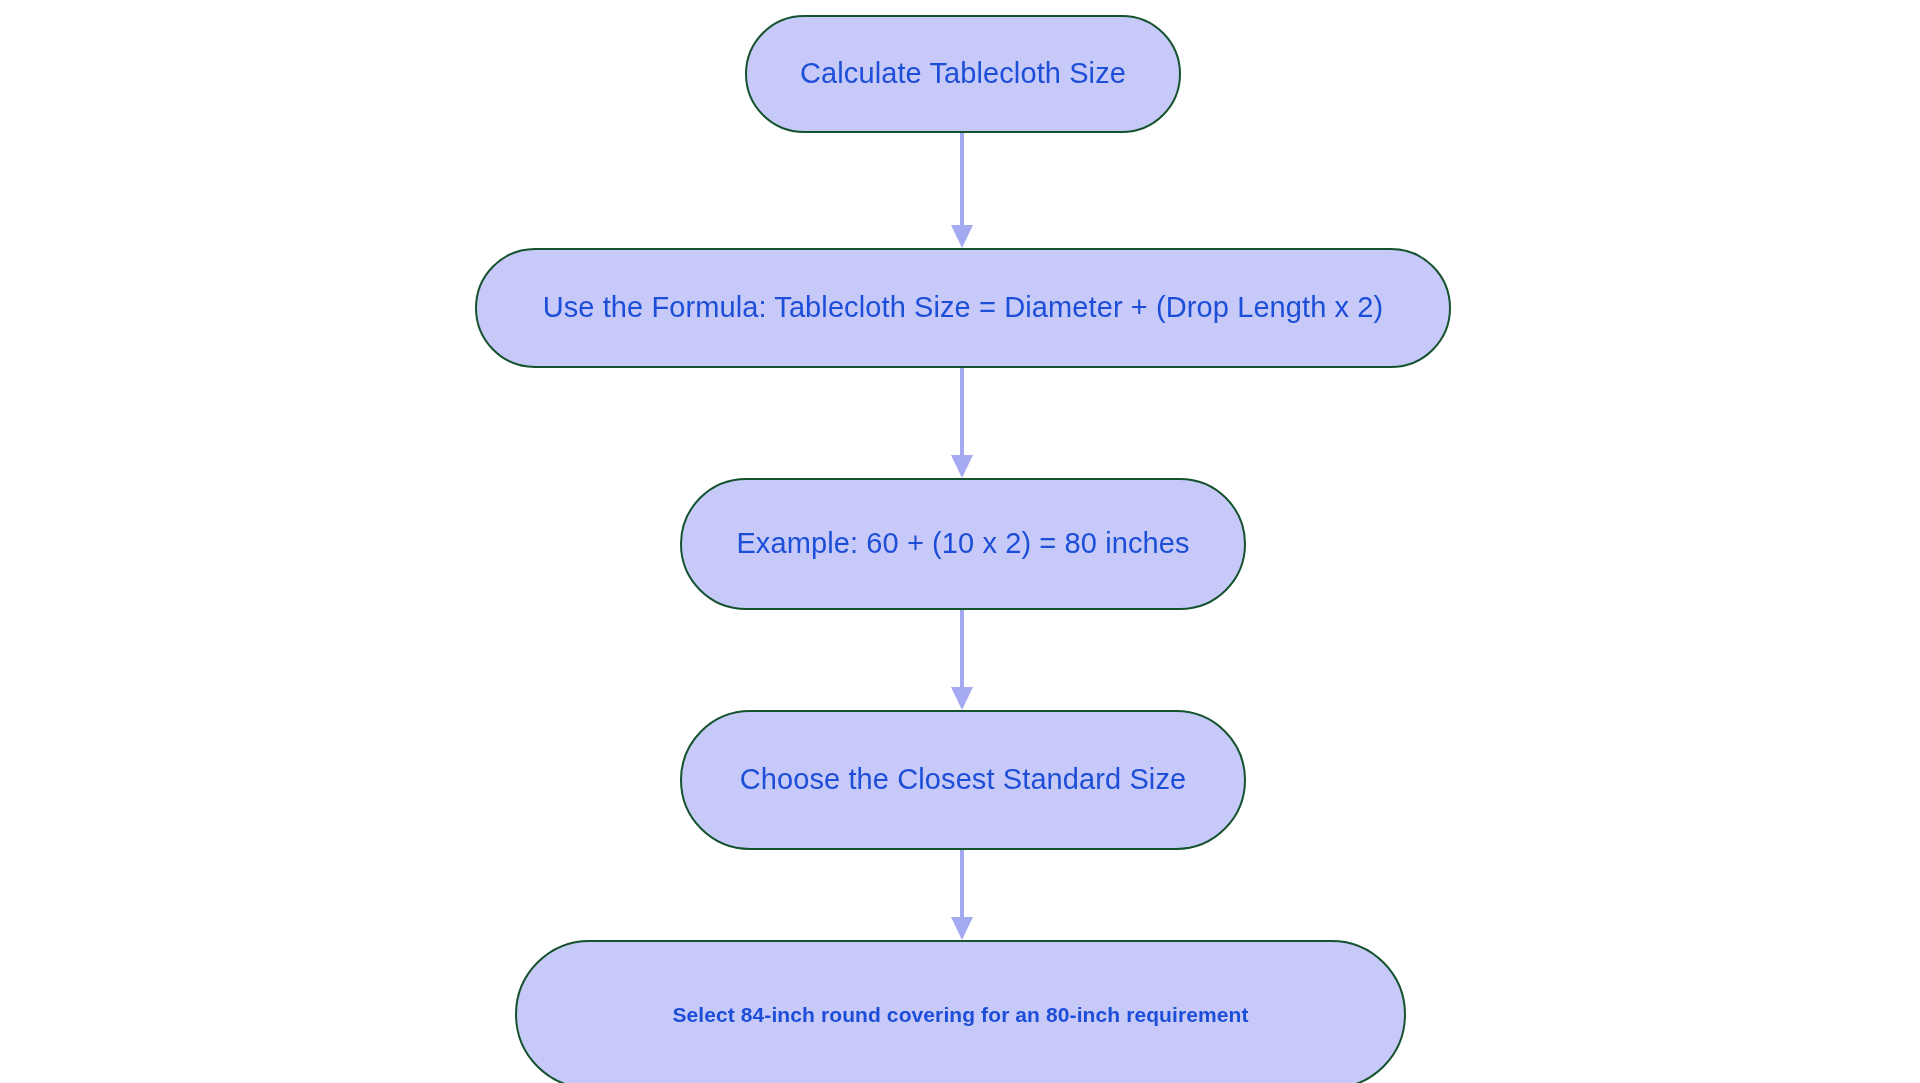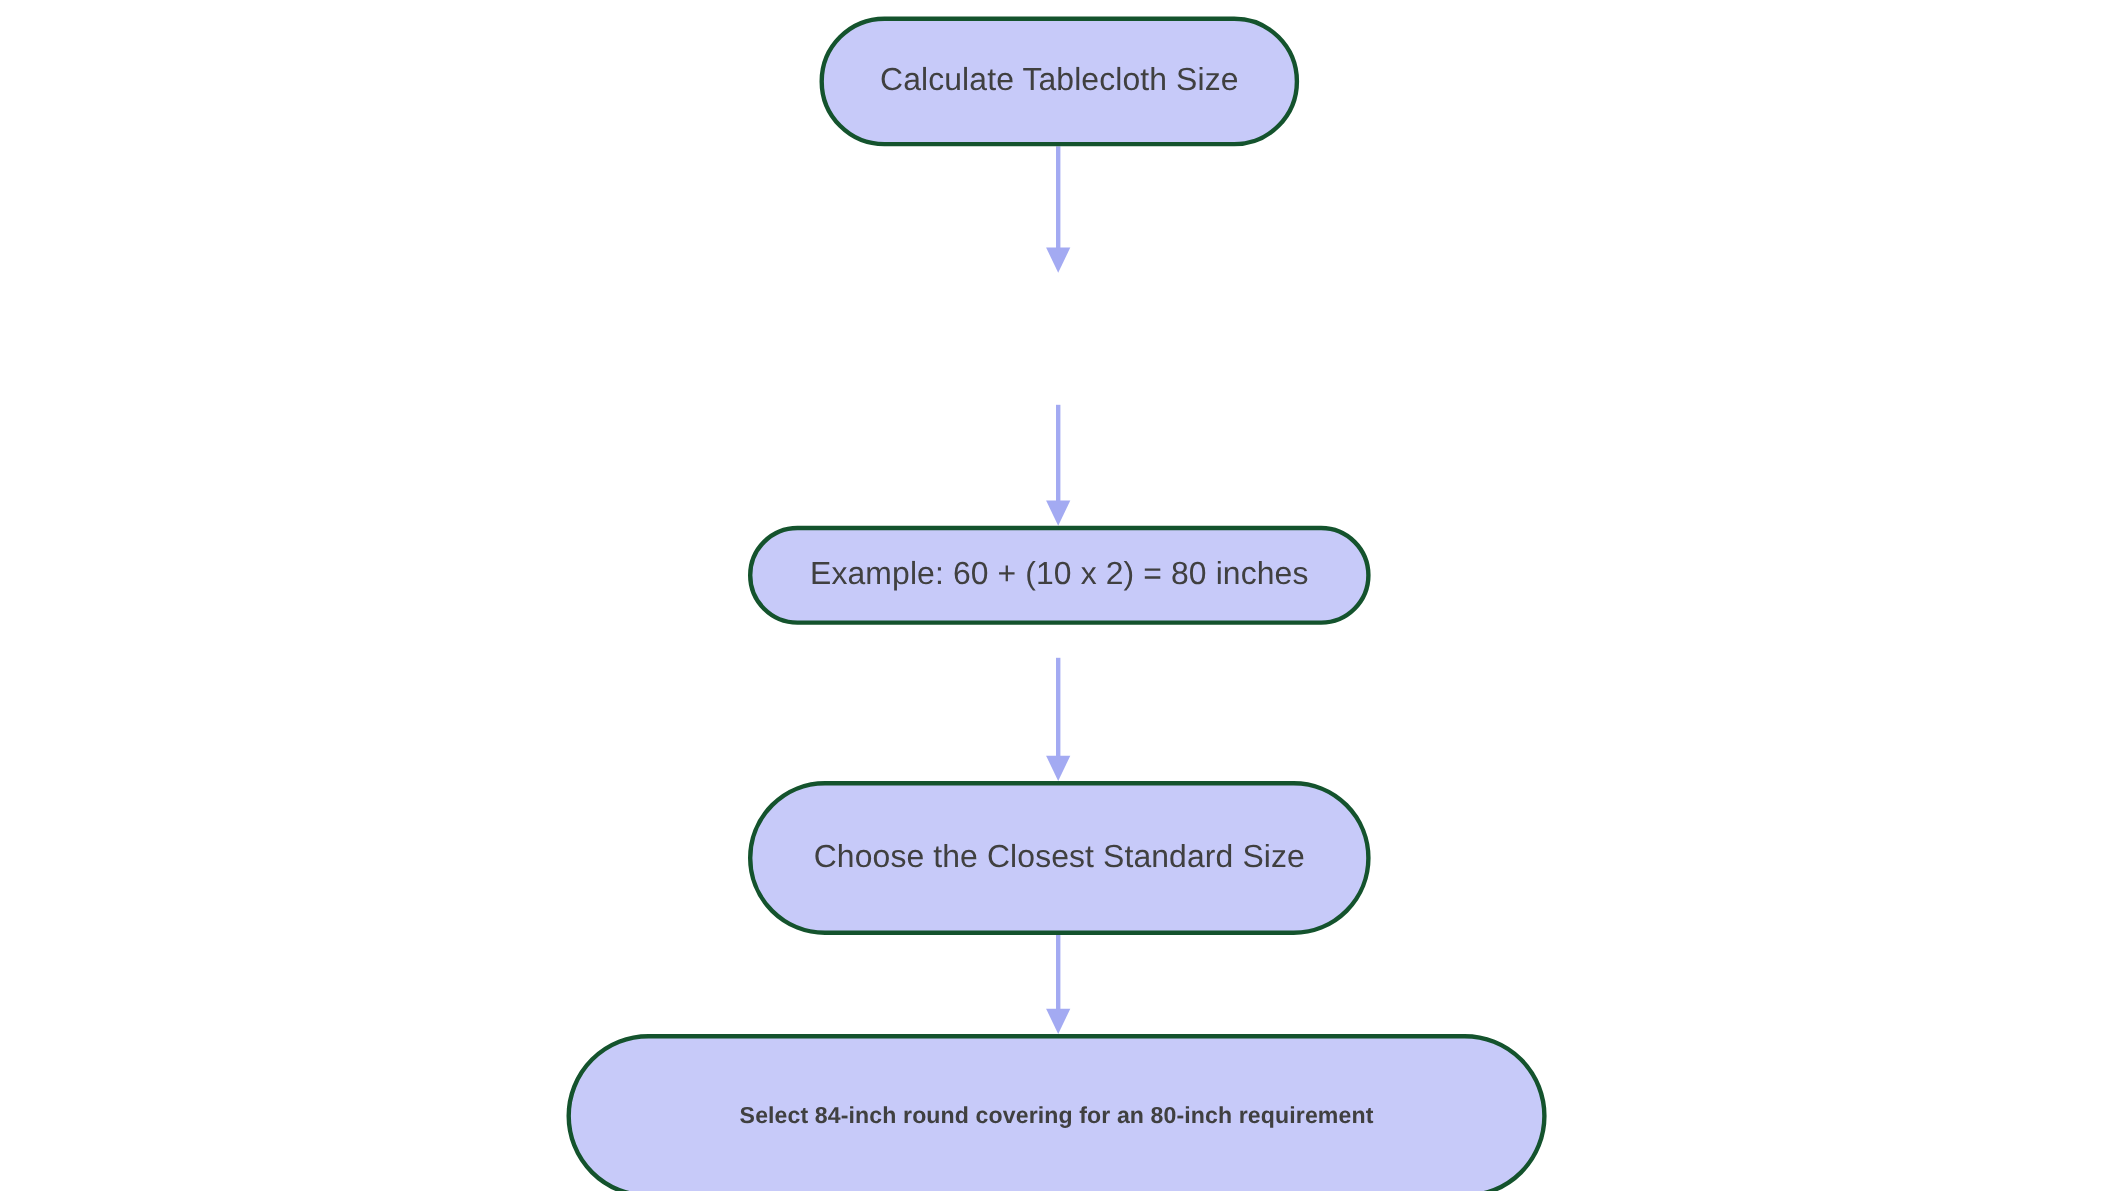--- a/index.html
+++ b/index.html
@@ -18,23 +18,23 @@
     background: #ffffff;
     overflow: hidden;
   }
   .flow-node {
     position: absolute;
     box-sizing: border-box;
     display: flex;
     align-items: center;
     justify-content: center;
     background: #c7caf9;
-    border: 4px solid #14532d;
+    border: 2px solid #14532d;
     border-radius: 999px;
-    color: #404040;
+    color: #1d4ed8;
     font-family: "Liberation Sans", sans-serif;
     font-weight: 400;
     letter-spacing: 0.1px;
     white-space: nowrap;
     text-align: center;
     line-height: 1.1;
   }
   .flow-node .node-label {
     display: block;
     padding: 0 26px;
@@ -78,22 +78,25 @@
     <svg width="40" height="111" viewBox="0 0 40 111" aria-hidden="true">
       <line x1="20" y1="0" x2="20" y2="89" stroke="#a3aaf2" stroke-width="4"></line>
       <polygon points="20,111 9,88 31,88" fill="#a3aaf2"></polygon>
     </svg>
   </div>
 
   <div class="flow-node" style="left:745px; top:15px; width:436px; height:118px; font-size:29px;">
     <span class="node-label">Calculate Tablecloth Size</span>
   </div>
 
+  <div class="flow-node" style="left:475px; top:248px; width:976px; height:120px; font-size:29px;">
+    <span class="node-label">Use the Formula: Tablecloth Size = Diameter + (Drop Length x 2)</span>
+  </div>
 
-  <div class="flow-node" style="left:680px; top:478px; width:566px; height:90px; font-size:29px;">
+  <div class="flow-node" style="left:680px; top:478px; width:566px; height:132px; font-size:29px;">
     <span class="node-label">Example: 60 + (10 x 2) = 80 inches</span>
   </div>
 
   <div class="flow-node" style="left:680px; top:710px; width:566px; height:140px; font-size:29px;">
     <span class="node-label">Choose the Closest Standard Size</span>
   </div>
 
   <div class="flow-node" style="left:515px; top:940px; width:891px; height:149px; font-size:21px;font-weight:bold;">
     <span class="node-label">Select 84-inch round covering for an 80-inch requirement</span>
   </div>

